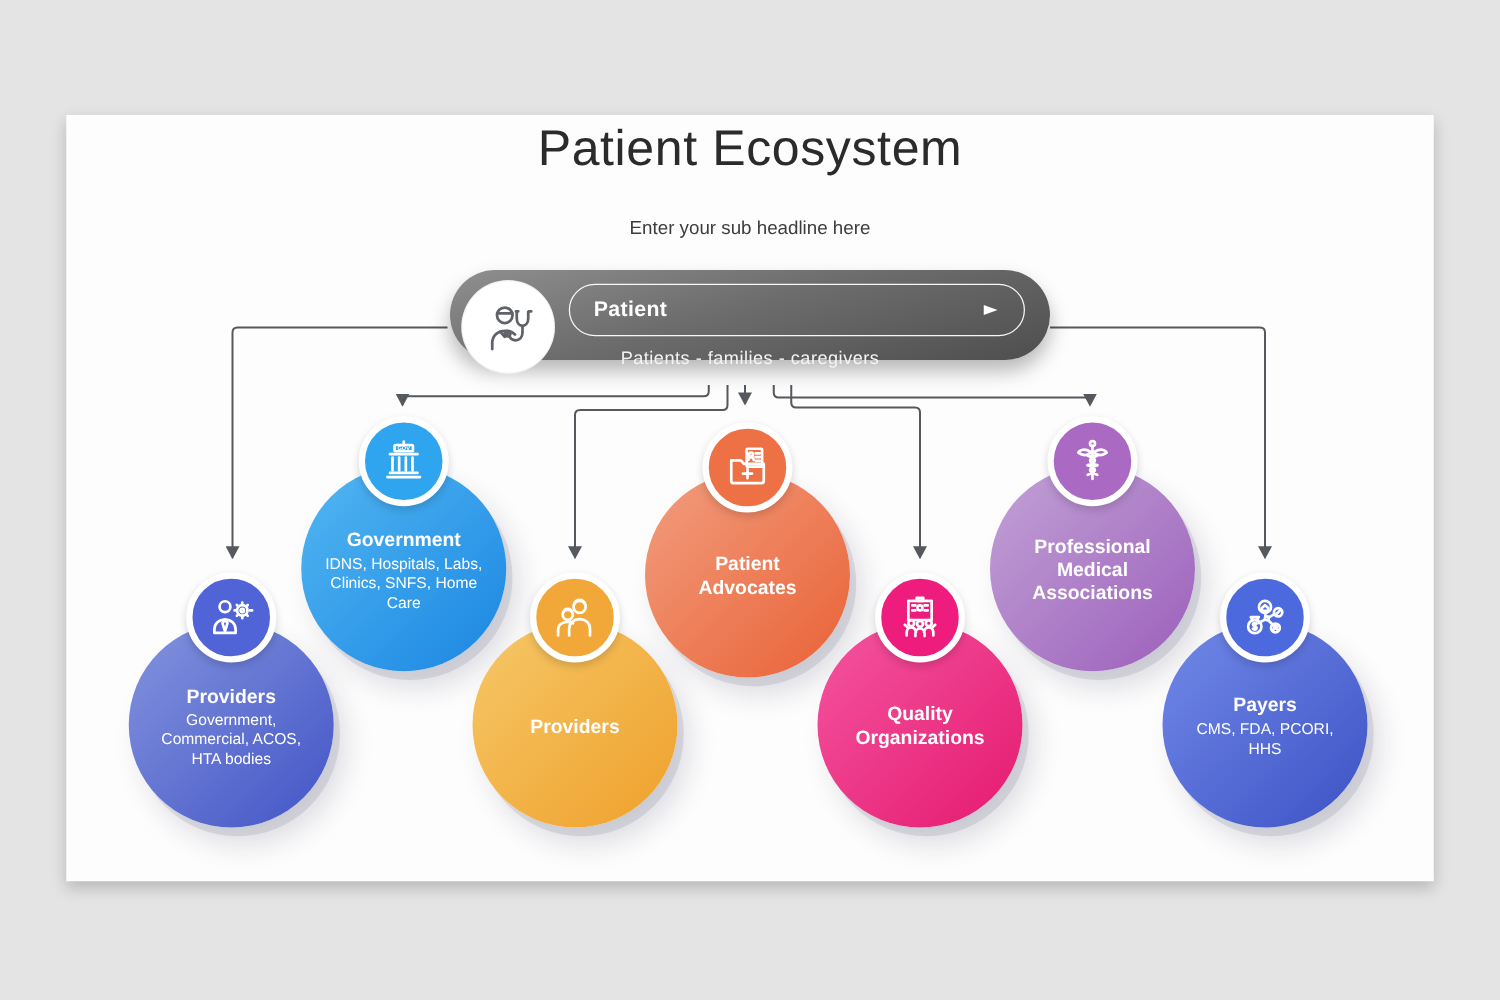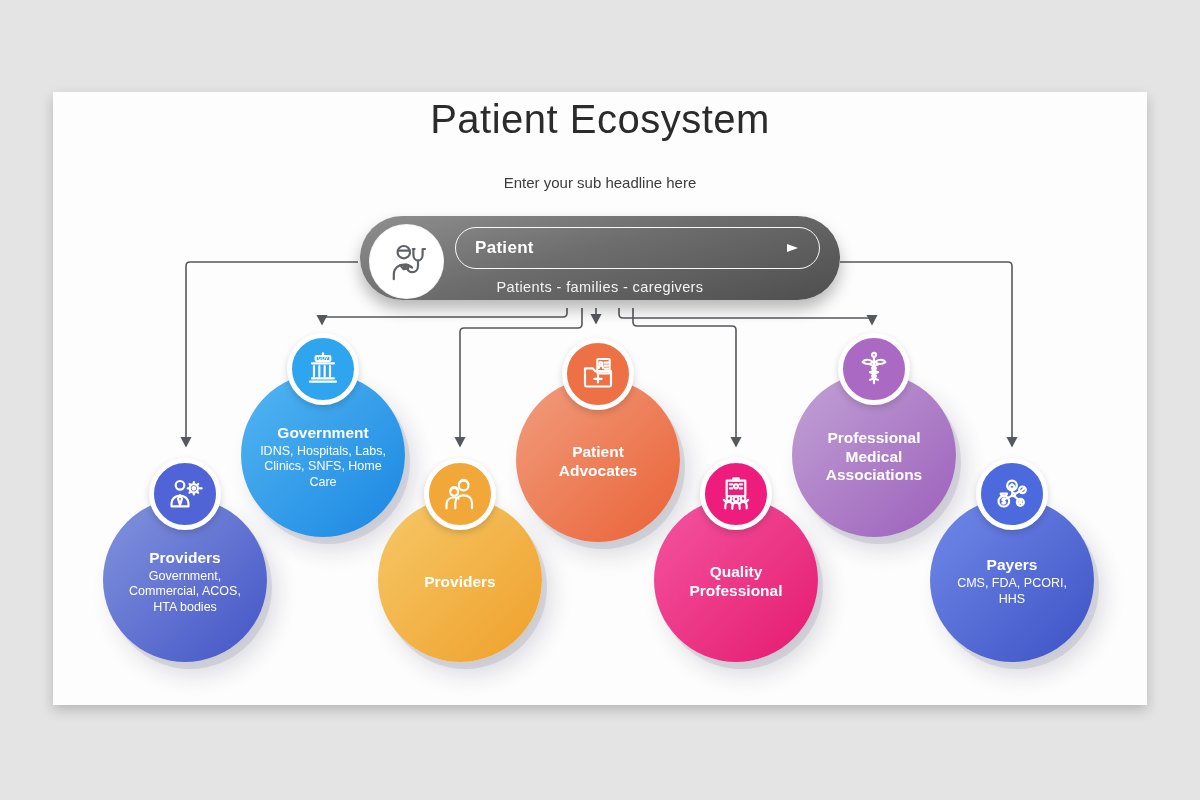--- a/index.html
+++ b/index.html
@@ -7,21 +7,21 @@
   .slide{position:absolute;left:53px;top:92px;width:1094px;height:613px;background:#fdfdfd;
     box-shadow:0 5px 12px rgba(0,0,0,.20);}
   .title{position:absolute;left:0;top:5px;width:100%;text-align:center;font-size:40px;
     font-weight:500;color:#2b2b2b;letter-spacing:.5px;}
   .subtitle{position:absolute;left:0;top:82px;width:100%;text-align:center;font-size:15px;color:#3c3c3c;}
 
   
   svg.connectors{position:absolute;left:0;top:0;z-index:1;}
 
   
-  .pill{position:absolute;left:307px;top:124px;width:480px;height:84px;border-radius:46px;
+  .pill{position:absolute;left:307px;top:124px;width:480px;height:72px;border-radius:46px;
     background:linear-gradient(165deg,#8f8f8f 0%,#6d6d6d 45%,#4e4e4e 100%);
     box-shadow:0 9px 16px rgba(0,0,0,.28);z-index:3;}
   .pill .avatar{position:absolute;left:9px;top:8px;width:75px;height:75px;border-radius:50%;
     background:#fff;display:flex;align-items:center;justify-content:center;
     box-shadow:inset 0 0 0 1px rgba(0,0,0,.05);}
   .pill .inner{position:absolute;left:95px;top:11px;width:363px;height:40px;border:1.5px solid rgba(255,255,255,.95);
     border-radius:21px;display:flex;align-items:center;}
   .pill .plabel{margin-left:19px;font-size:17px;font-weight:bold;color:#fff;letter-spacing:.3px;}
   .pill .dashline{position:absolute;right:14px;top:0;height:100%;}
   .pill .psub{position:absolute;left:0;top:63px;width:100%;text-align:center;color:#f4f4f4;
@@ -178,21 +178,21 @@
         <path d="M8.3 6.2h1.5M8.3 8.6h1.5M14.2 6.2h1.5M14.2 8.6h1.5"></path>
         <circle cx="12" cy="7.4" r="1.2"></circle>
         <circle cx="7.8" cy="14.7" r="1.4"></circle>
           <circle cx="12" cy="15" r="1.4"></circle>
           <circle cx="16.2" cy="14.7" r="1.4"></circle>
         <path d="M5.6 20.6v-1.3c0-1.6 1-2.6 2.2-2.6s2.2 1 2.2 2.6M9.8 20.9v-1.1c0-1.6 1-2.6 2.2-2.6s2.2 1 2.2 2.6v1.1M14 19.3c0-1.6 1-2.6 2.2-2.6s2.2 1 2.2 2.6v1.3"></path>
         <path d="M5.9 16.6l-1.2-1.1M18.1 16.6l1.2-1.1"></path>
       </svg>
     </div>
     <div class="txt">
-      <div class="label">Quality Professional</div>
+      <div class="label">Quality Organizations</div>
     </div>
   </div>
 
   <div class="node n5" style="--c1: #c2a2d6; --c2: #9c5fbb; --ci: #aa6ac4;">
     <div class="icon-badge">
       <svg class="oicon" viewBox="0 0 24 24">
         <circle cx="12" cy="3.5" r="1.2"></circle>
         <path d="M12 5v15.5"></path>
         <path d="M10.9 7.4C8.6 5.9 5.8 6.3 5.2 7.9c1.9 1.4 4.2 1.2 5.7.3"></path>
         <path d="M13.1 7.4c2.3-1.5 5.1-1.1 5.7.5-1.9 1.4-4.2 1.2-5.7.3"></path>

